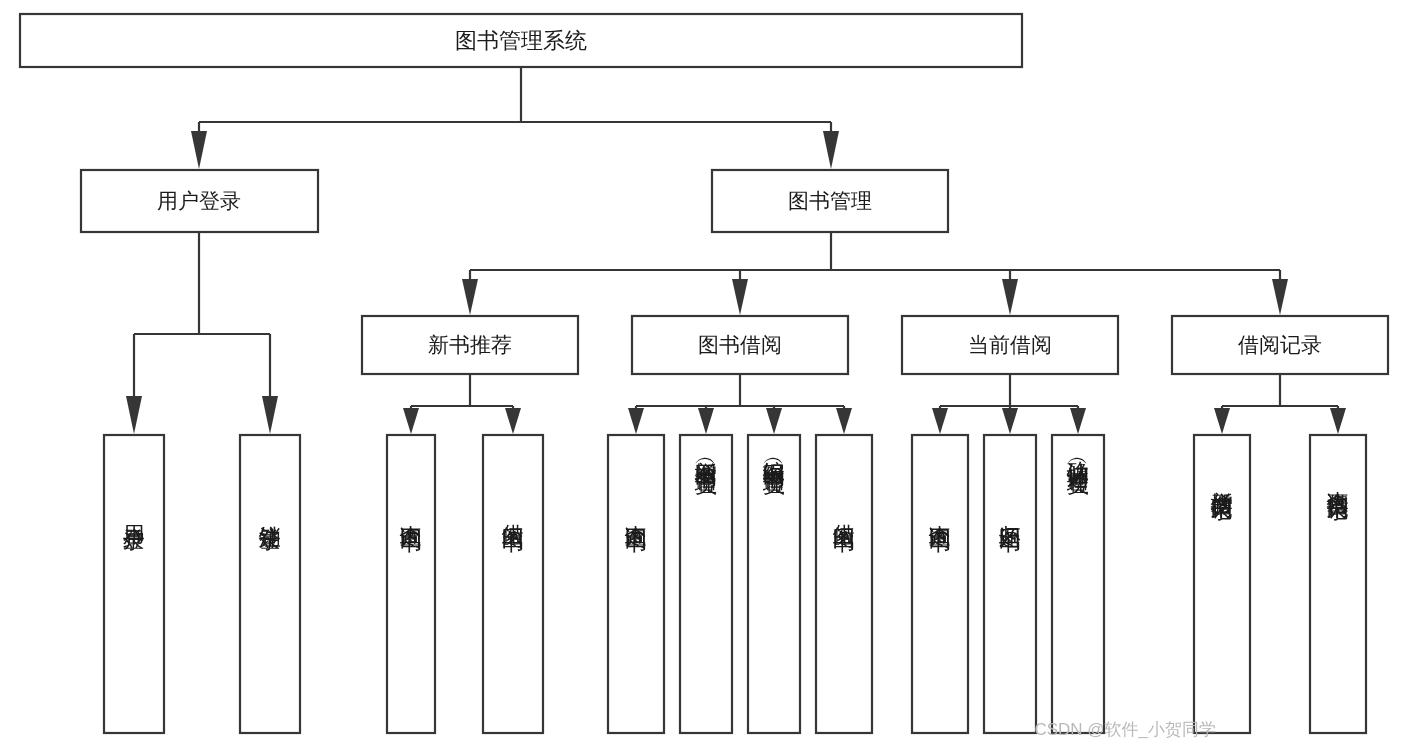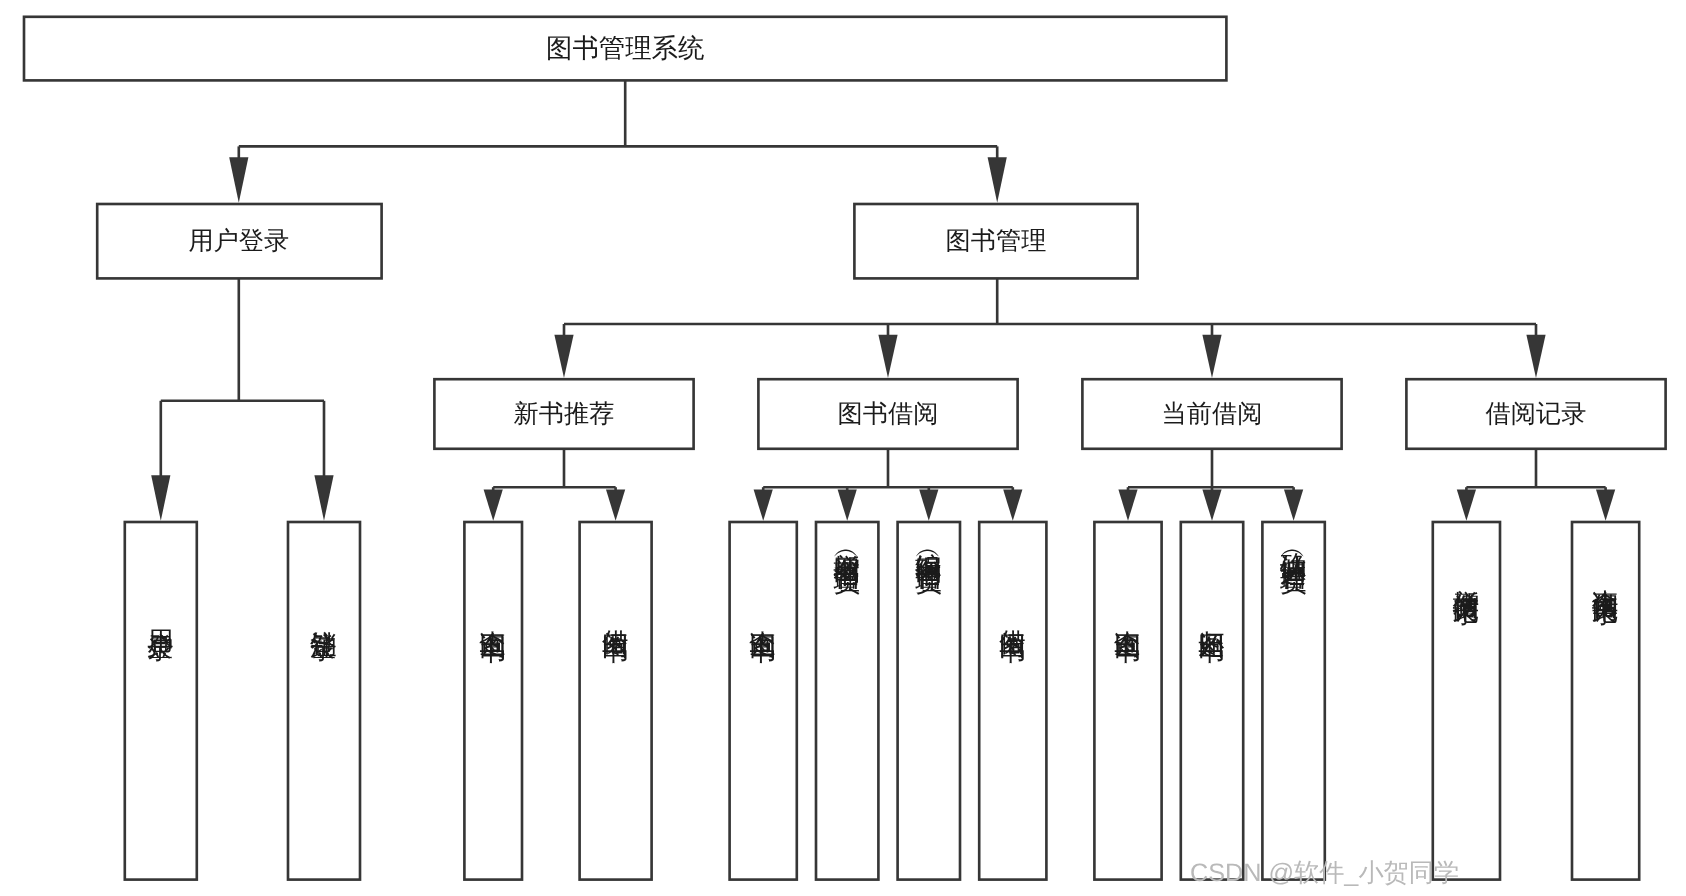--- a/index.html
+++ b/index.html
@@ -67,21 +67,21 @@
     line-height: 1.15;
     color: #1b1b1b;
     letter-spacing: 2px;
     white-space: nowrap;
   }
   .watermark {
     position: absolute;
     right: 12px;
     bottom: 6px;
     font-family: "Liberation Sans", "DejaVu Sans", sans-serif;
-    font-size: 21px;
+    font-size: 17px;
     color: #b9b9b9;
     white-space: nowrap;
     user-select: none;
   }
 </style>
 </head>
 <body>
 
 <div id="diagram-root">
 

